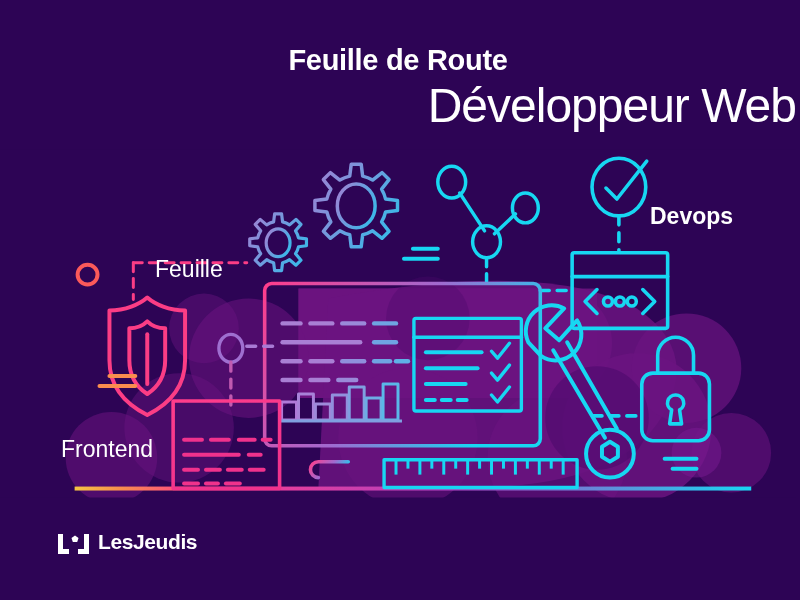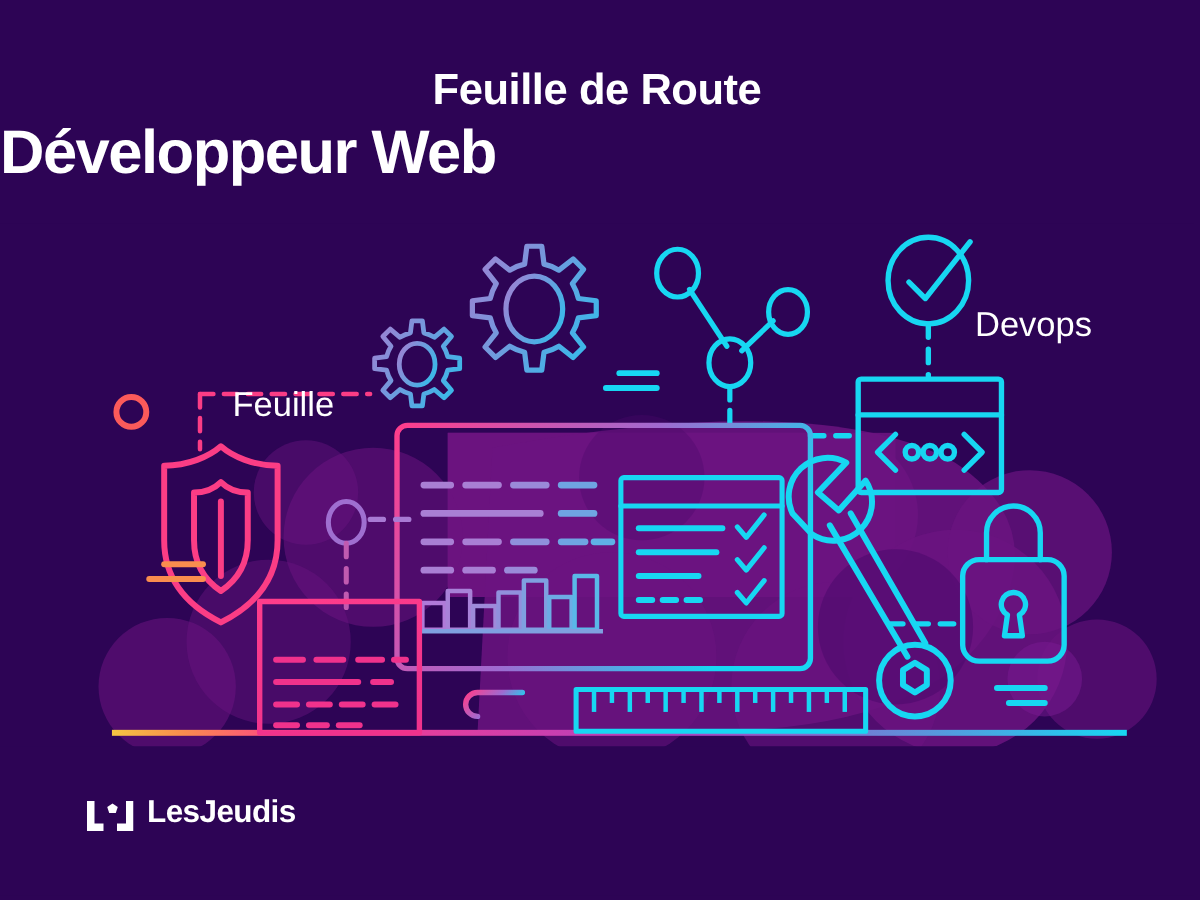--- a/index.html
+++ b/index.html
@@ -10,26 +10,26 @@
   }
   #stage{position:relative;width:796px;height:600px;overflow:hidden;background:#2d0455;}
   #bg{position:absolute;inset:0;}
   #art{position:absolute;inset:0;}
   .txt{position:absolute;color:#ffffff;white-space:nowrap;}
   #title-sub{
     left:0;right:0;top:44px;text-align:center;
     font-size:29px;font-weight:bold;letter-spacing:-0.3px;
   }
   #title-main{
-    left:0;right:0;top:78px;text-align:left;
-    font-size:41px;font-weight:bold;letter-spacing:-1px;
+    left:0;right:0;top:78px;text-align:right;
+    font-size:48px;font-weight:normal;letter-spacing:-1px;
   }
   #label-backend{left:155px;top:256px;font-size:23px;font-weight:500;}
   #label-frontend{left:61px;top:436px;font-size:23px;font-weight:500;}
-  #label-devops{left:650px;top:203px;font-size:23px;font-weight:400;}
+  #label-devops{left:650px;top:203px;font-size:23px;font-weight:700;}
   #brand{position:absolute;left:58px;top:530px;display:flex;align-items:flex-end;gap:9px;}
   #brand-mark{width:31px;height:20px;}
   #brand-name{font-size:21px;font-weight:bold;color:#ffffff;letter-spacing:-0.4px;}
 </style>
 </head>
 <body>
 
 <div id="stage">
 
   <svg id="bg" viewBox="0 0 800 600">
@@ -272,20 +272,21 @@
       <circle cx="613" cy="456" r="24"></circle>
       <path d="M605,449 l8,-5 l8,5 l0,10 l-8,5 l-8,-5 Z"></path>
     </g>
 
   </svg>
 
   <div class="txt" id="title-sub">Feuille de Route</div>
   <div class="txt" id="title-main">Développeur Web</div>
 
   <div class="txt" id="label-backend">Feuille</div>
+  <div class="txt" id="label-frontend">Frontend</div>
   <div class="txt" id="label-devops">Devops</div>
 
   <div id="brand">
     <svg id="brand-mark" viewBox="0 0 31 20">
       <path d="M0,0 L5,0 L5,15 L11,15 L11,20 L0,20 Z" fill="#ffffff"></path>
       <path d="M13.5,4 L17,1.6 L20.5,4 L19.2,8 L14.8,8 Z" fill="#ffffff"></path>
       <path d="M31,0 L26,0 L26,15 L20,15 L20,20 L31,20 Z" fill="#ffffff"></path>
     </svg>
     <span id="brand-name">LesJeudis</span>
   </div>

